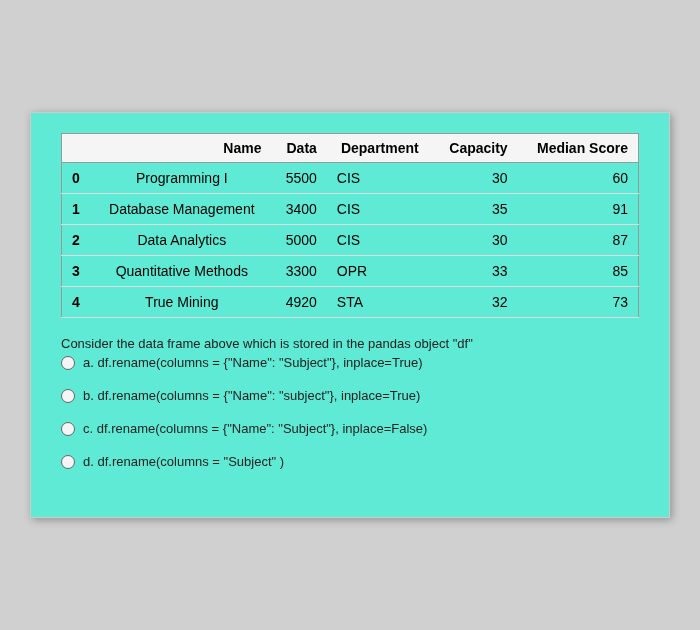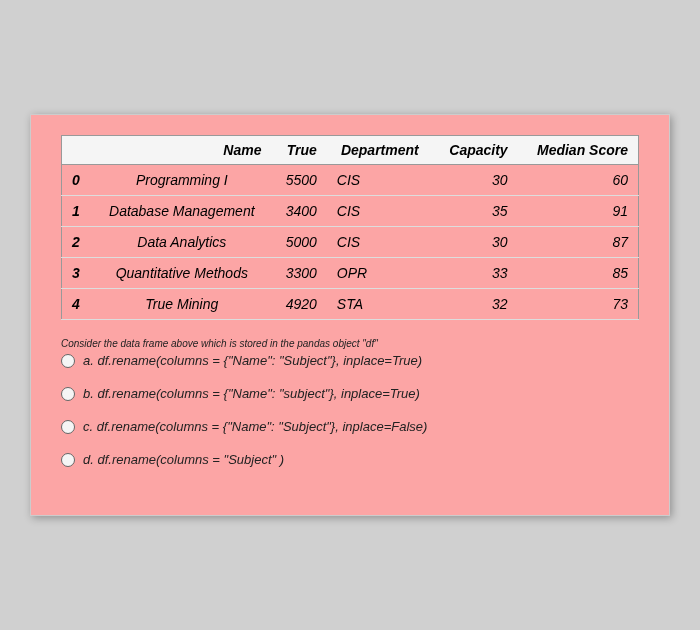--- a/index.html
+++ b/index.html
@@ -13,25 +13,24 @@
       height: 630px;
       background-color: #d0d0d0;
       display: flex;
       align-items: center;
       justify-content: center;
       font-family: Arial, sans-serif;
     }
 
     .page-container {
       width: 640px;
-      background-color: #fca5a5;
+      background-color: #5eead4;
       padding: 20px 30px 30px 30px;
       border: 1px solid #ccc;
       box-shadow: 2px 2px 8px rgba(0,0,0,0.3);
-      font-style: italic;
     }
 
     .data-table {
       width: 100%;
       border-collapse: collapse;
       margin-bottom: 16px;
       border: 1px solid #999;
     }
 
     .data-table th {
@@ -82,21 +81,21 @@
     .data-table th.name-col {
       text-align: right;
     }
 
     .data-table th.dept-col {
       text-align: center;
       margin-top: 40px;
     }
 
     .question-text {
-      font-size: 10px;
+      font-size: 13px;
       color: #222;
       margin-bottom: 2px;
       line-height: 1.5;
     }
 
     .question-text2 {
       font-size: 13px;
       color: #222;
       margin-bottom: 20px;
       line-height: 1.5;
@@ -132,21 +131,21 @@
 </head>
 <body>
 
 <div class="page-container">
 
   <table class="data-table">
     <thead>
       <tr>
         <th></th>
         <th class="name-col">Name</th>
-        <th>True</th>
+        <th>Data</th>
         <th class="dept-col">Department</th>
         <th>Capacity</th>
         <th>Median Score</th>
       </tr>
     </thead>
     <tbody id="table-body">
     <tr>
           <td>0</td>
           <td class="name-col">Programming I</td>
           <td class="code-col">5500</td>

